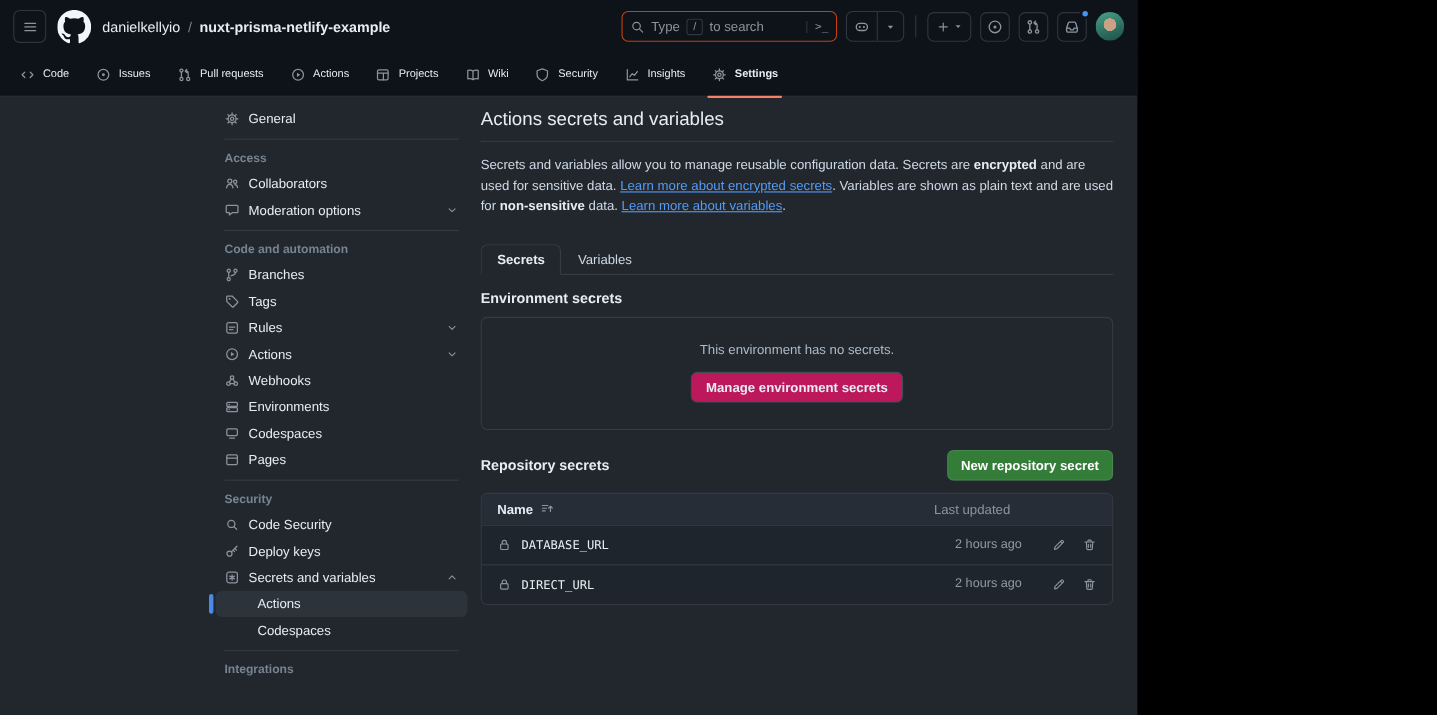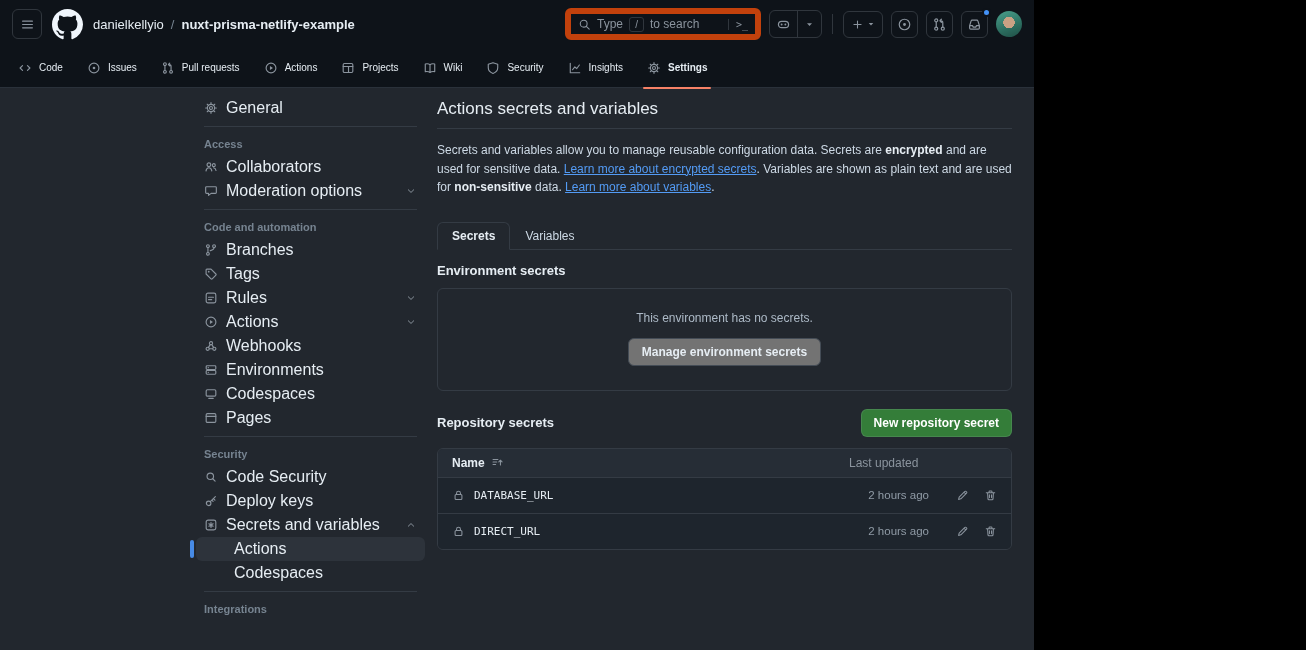--- a/index.html
+++ b/index.html
@@ -32,21 +32,21 @@
           justify-content:space-between;padding:0 12px}
   .tb-left{display:flex;align-items:center;gap:10px}
   .hamburger{width:30px;height:30px;border:1px solid #30363d;border-radius:6px;background:transparent;
              color:var(--muted);display:flex;align-items:center;justify-content:center;cursor:pointer}
   .gh-logo{color:#f0f6fc;display:flex;align-items:center}
   .crumbs{display:flex;align-items:center;gap:7px;font-size:13px}
   .crumb-owner{color:var(--fg);text-decoration:none;cursor:pointer}
   .crumb-sep{color:var(--muted2)}
   .crumb-repo{color:var(--fg);font-weight:700;text-decoration:none;cursor:pointer}
   .tb-right{display:flex;align-items:center;gap:8px}
-  .searchbox{width:196px;height:28px;border:6px solid #c2410c;border-radius:6px;display:flex;
+  .searchbox{width:196px;height:28px;border:1px solid #c2410c;border-radius:6px;display:flex;
              align-items:center;gap:6px;padding:10px 7px;color:var(--muted);font-size:12px;cursor:text}
   .slashkey{width:15px;height:15px;border:1px solid #30363d;border-radius:3px;display:flex;
             align-items:center;justify-content:center;font-size:10px;color:var(--muted)}
   .cmdglyph{margin-left:auto;border-left:1px solid #30363d;padding-left:7px;
             font-family:"DejaVu Sans Mono",monospace;font-size:10px;color:var(--muted)}
   .splitbtn{height:28px;border:1px solid #30363d;border-radius:6px;display:flex;align-items:center;
             color:var(--muted);cursor:pointer}
   .splitbtn .cell{padding:0 6px;display:flex;align-items:center;height:100%}
   .splitbtn .cell+.cell{border-left:1px solid #30363d}
   .vdiv{width:1px;height:20px;background:#30363d;margin:0 2px}
@@ -69,21 +69,21 @@
   .rtab.active{font-weight:600}
   .rtab.active::after{content:"";position:absolute;left:6px;right:6px;bottom:-7px;height:2px;
         border-radius:2px;background:var(--coral)}
 
   
   .page{display:flex;gap:12px;padding:8px 0 0 190px;height:562px;overflow:hidden}
 
   
   .sidebar{width:235px;flex:none;padding-left:6px}
   .side-item{position:relative;height:24px;display:flex;align-items:center;gap:8px;padding:0 8px;
-             border-radius:6px;font-size:16px;font-weight:500;color:var(--fg);cursor:pointer}
+             border-radius:6px;font-size:12px;font-weight:500;color:var(--fg);cursor:pointer}
   .side-item .sicon{color:var(--muted)}
   .side-item .chev{margin-left:auto;color:var(--muted)}
   .side-item.active{background:var(--active-item)}
   .side-item.active::before{content:"";position:absolute;left:-6px;top:3px;bottom:3px;width:4px;
              border-radius:2px;background:var(--blue)}
   .side-sub{padding-left:38px;font-weight:400}
   .side-divider{height:1px;background:var(--border);margin:6px 8px}
   .side-header{height:22px;display:flex;align-items:center;padding:0 8px;font-size:11px;
                font-weight:700;color:var(--muted2)}
 
@@ -103,21 +103,21 @@
   .tab.active{background:var(--body-bg);border-color:var(--border);border-bottom-color:var(--body-bg);
        border-radius:6px 6px 0 0;color:var(--fg);font-weight:700}
 
   .section-title{font-size:13px;font-weight:700;color:var(--fg)}
   .env-title{margin-bottom:10px}
   .empty-box{border:1px solid var(--border);border-radius:6px;text-align:center;
              padding:22px 0 24px;margin-bottom:18px}
   .empty-msg{color:#adbac7;font-size:12px;margin-bottom:13px}
   .btn{display:inline-flex;align-items:center;justify-content:center;border-radius:6px;
        font-family:"Liberation Sans",sans-serif;font-weight:700;font-size:12px;cursor:pointer}
-  .btn-default{background:#737373;border:1px solid var(--border-strong);color:var(--fg);padding:6px 13px}
+  .btn-default{background:#be185d;border:1px solid var(--border-strong);color:var(--fg);padding:6px 13px}
   .btn-primary{background:var(--green);border:1px solid rgba(205,217,229,.12);color:#fff;padding:6px 12px}
 
   .sec-head{display:flex;align-items:center;justify-content:space-between;margin:2px 0 11px}
 
   .table{border:1px solid var(--border);border-radius:6px;overflow:hidden}
   .thead{display:flex;align-items:center;background:var(--thead-bg);padding:7px 14px;gap:6px}
   .col-name{font-size:12px;font-weight:700;color:var(--fg)}
   .sorticon{color:var(--muted);cursor:pointer}
   .col-updated{margin-left:auto;width:148px;font-size:12px;color:var(--muted)}
   .trow{display:flex;align-items:center;background:var(--row-bg);border-top:1px solid var(--border);

